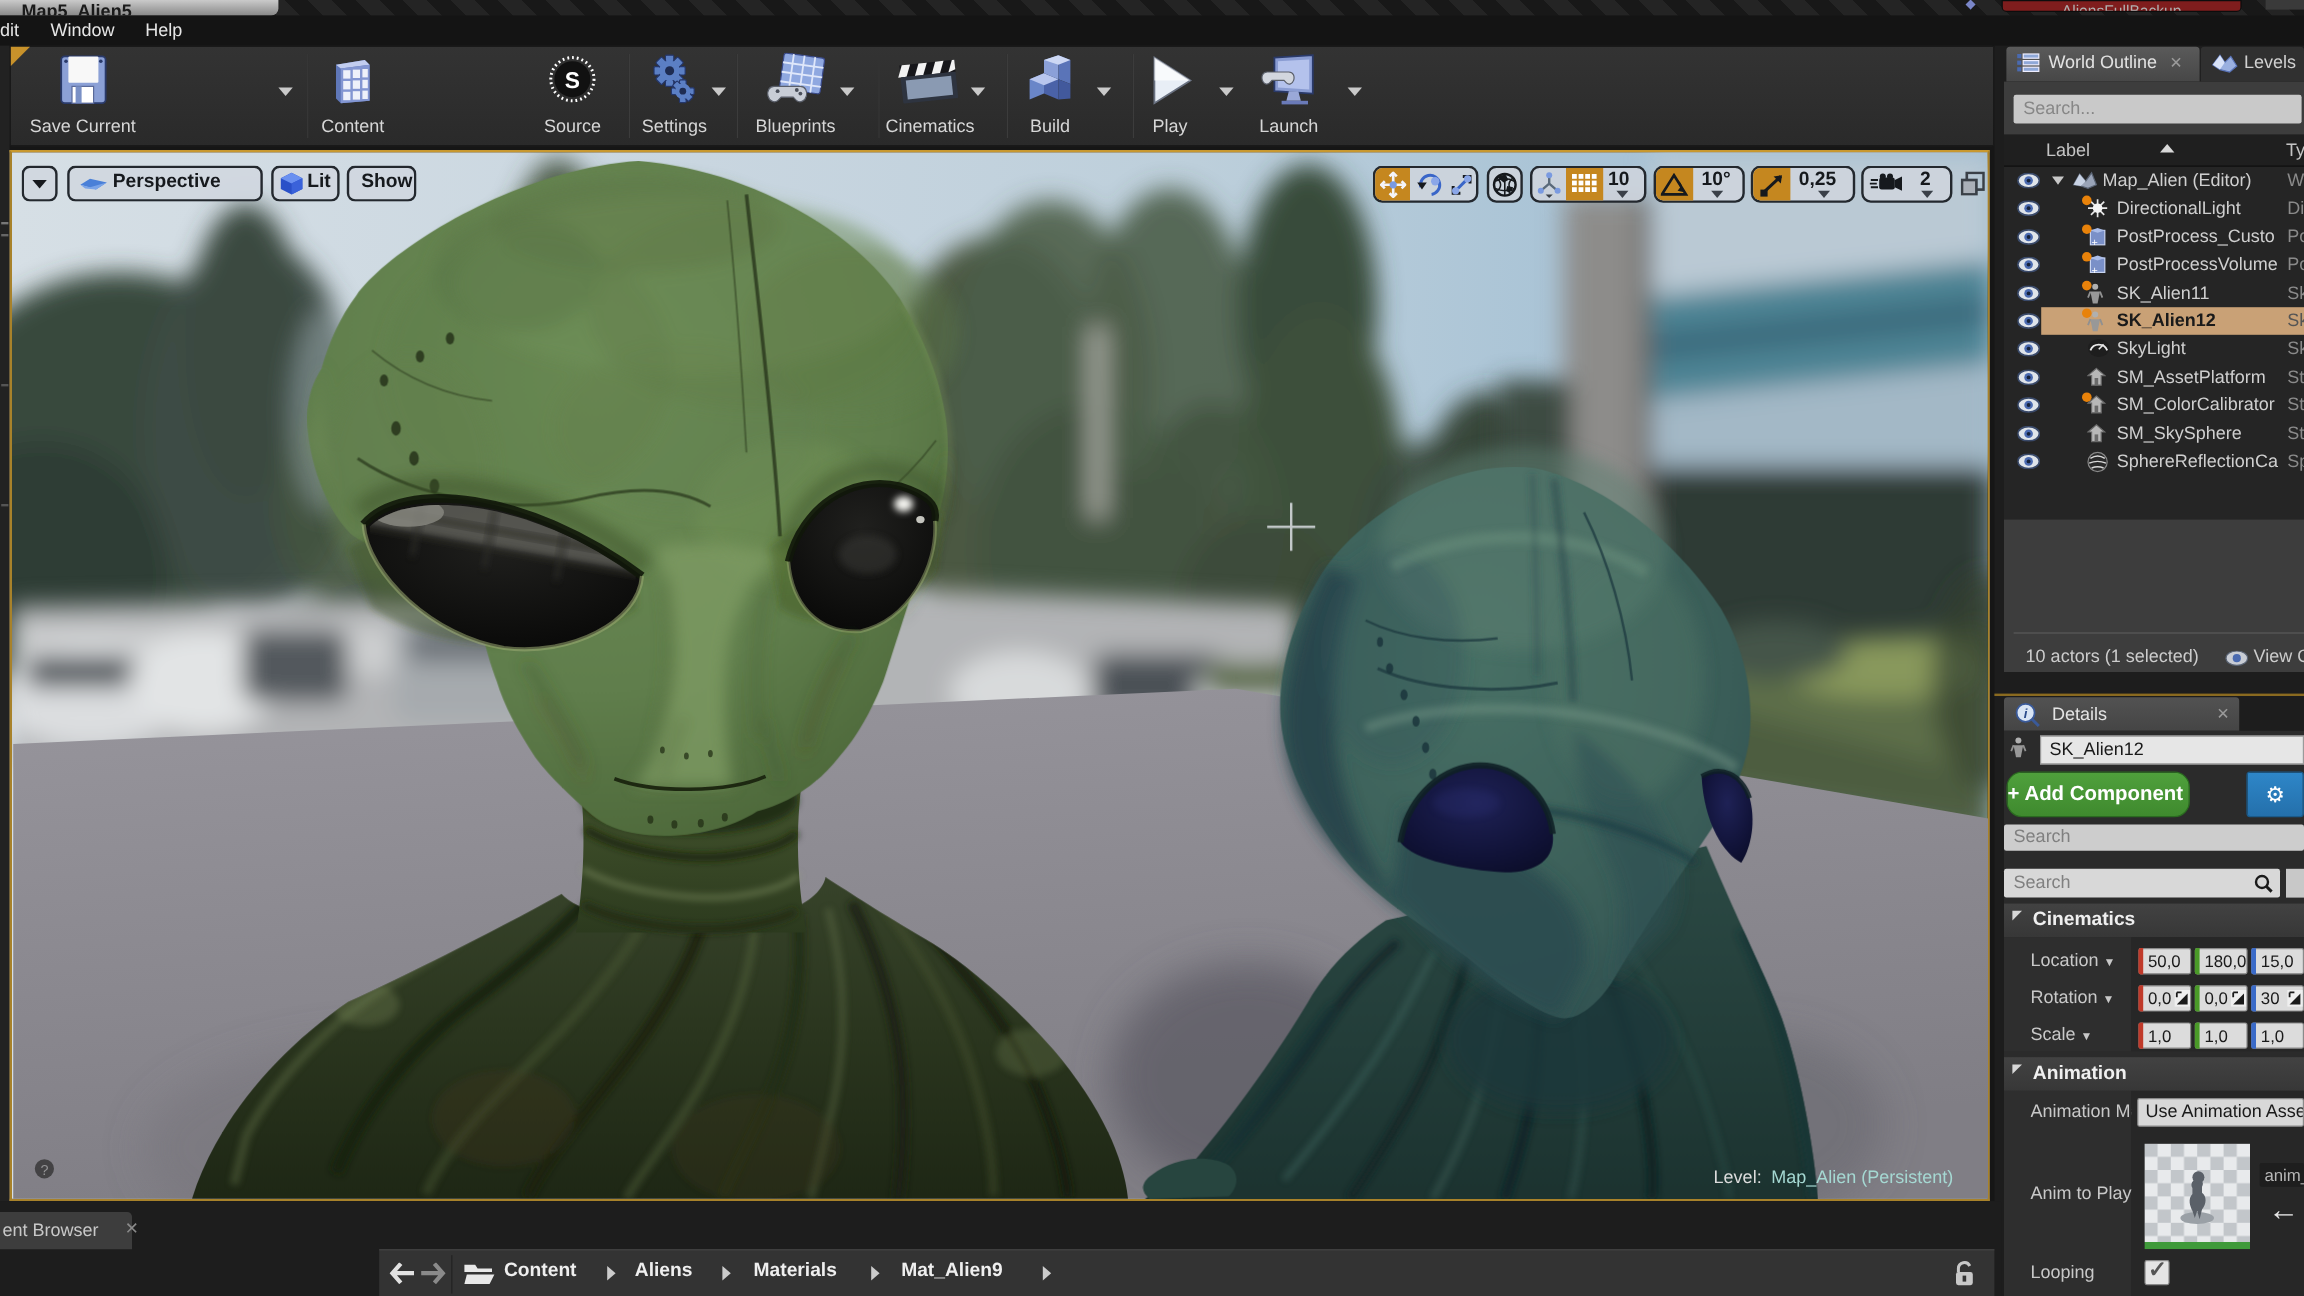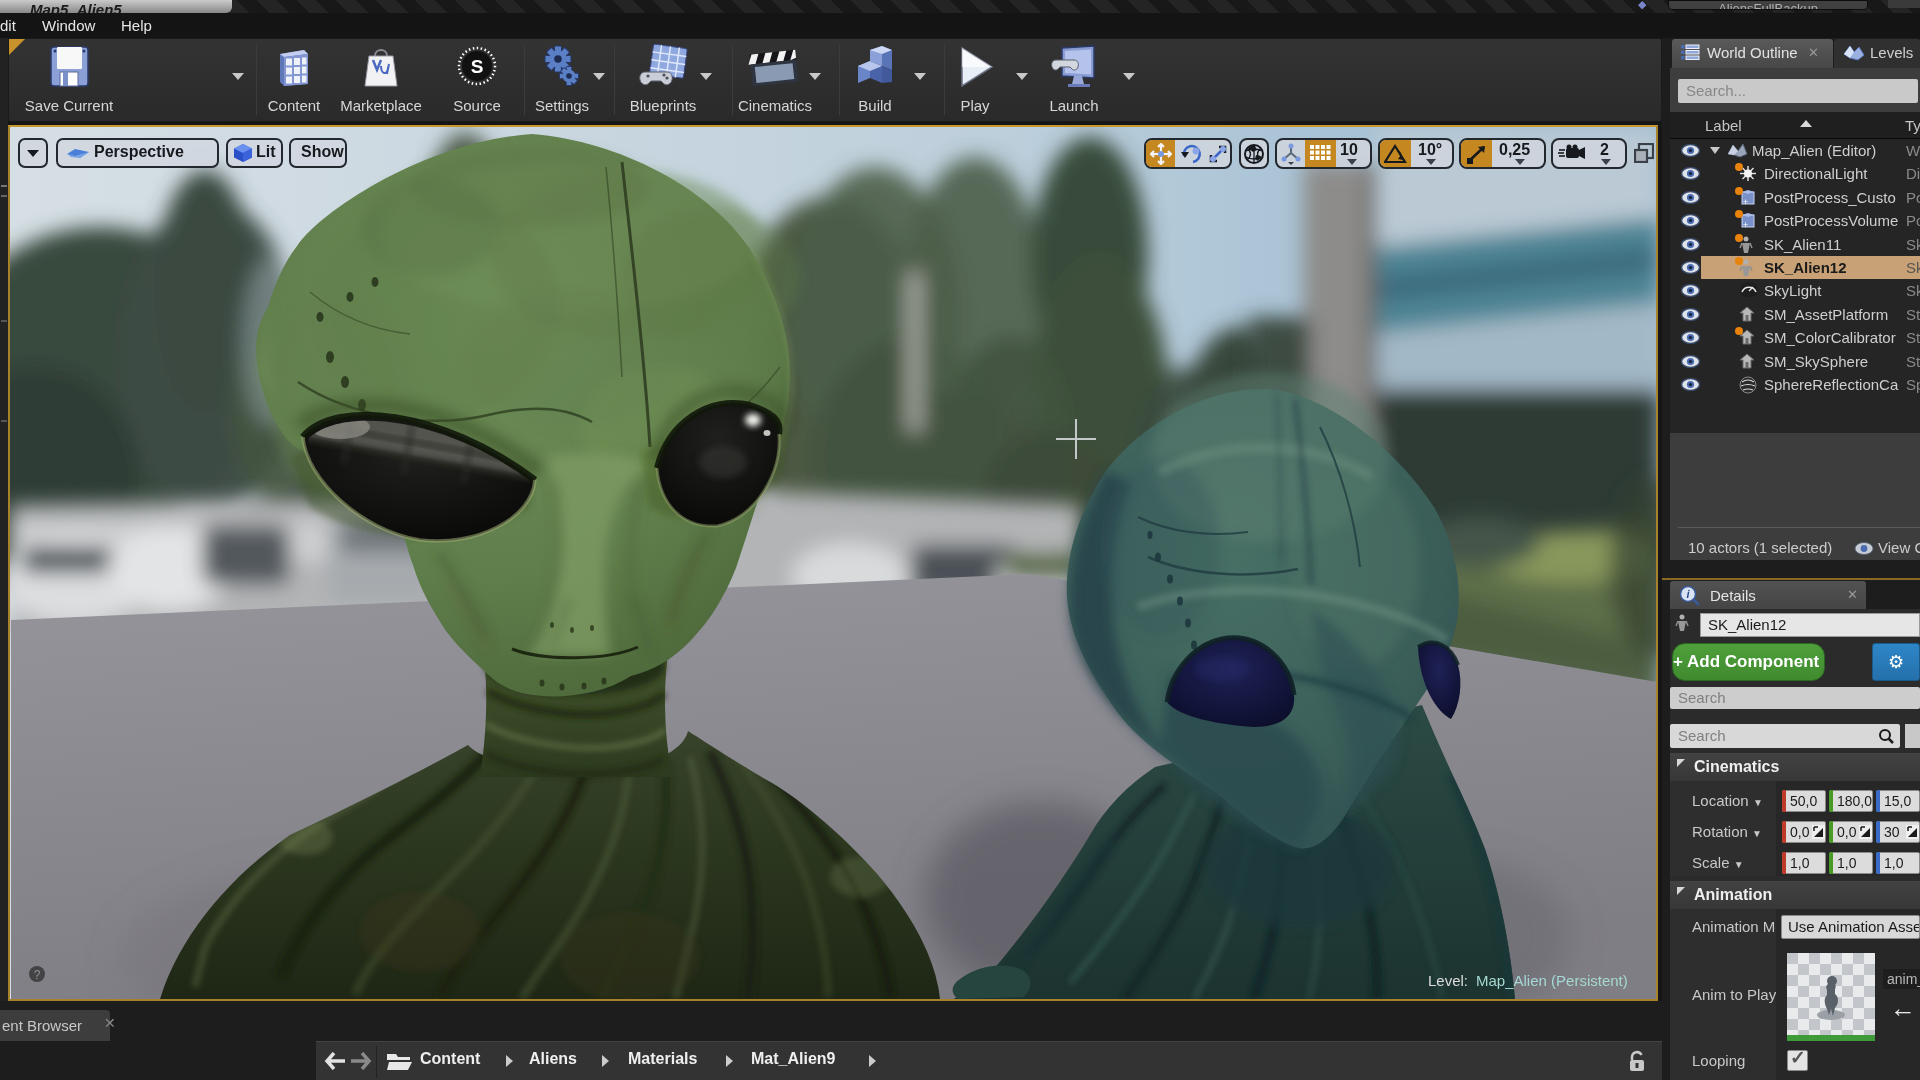--- a/index.html
+++ b/index.html
@@ -4,23 +4,23 @@
 <style>
 * { margin:0; padding:0; box-sizing:border-box; }
 html,body { width:1920px; height:1080px; overflow:hidden; background:#161616; font-family:"Liberation Sans",sans-serif; }
 .abs { position:absolute; }
 #root { position:relative; width:1920px; height:1080px; }
 
 #titlebar { left:0; top:0; width:1920px; height:13px; background:#1c1c1c; }
 #stripes { left:230px; top:0; width:1690px; height:13px;
   background:repeating-linear-gradient(45deg,#242424 0 14px,#181818 14px 28px); }
 #doctab { left:0; top:0; width:232px; height:13px; background:linear-gradient(#cacaca,#888888);
-  border-radius:0 0 6px 0; color:#1a1a1a; font-size:15px; font-weight:bold; font-style:italic;
-  padding-left:30px; line-height:20px; overflow:hidden; }
-#backupbtn { left:1668px; top:0; width:200px; height:10px; background:#404040; border:1px solid #0d0d0d;
+  border-radius:0 0 6px 0; color:#1a1a1a; font-size:15px; font-weight:bold; 
+  padding-left:18px; line-height:20px; overflow:hidden; }
+#backupbtn { left:1668px; top:0; width:200px; height:10px; background:#7f1d1d; border:1px solid #0d0d0d;
   border-radius:0 0 4px 4px; color:#b0b0b0; font-size:13px; text-align:center; line-height:16px; overflow:hidden;}
 #srcicon { left:1638px; top:0px; width:14px; height:9px; color:#7a86c8; font-size:11px; line-height:9px;}
 #winbtns { left:1888px; top:0; width:32px; height:8px; background:#3a3a3a; }
 
 #menubar { left:0; top:13px; width:1920px; height:27px; background:#141414; color:#e6e6e6; font-size:15px; }
 #menubar span { position:absolute; top:4px; }
 
 #toolbar { left:8px; top:38px; width:1654px; height:84px; background:linear-gradient(#333333,#2a2a2a);
   border:1px solid #1a1a1a; border-radius:2px; }
 #tbcorner { left:0px; top:0px; width:0; height:0; border-top:16px solid #c8922b; border-right:16px solid transparent; }
@@ -89,29 +89,20 @@
             <rect x="32" y="13.5" width="4.5" height="7"></rect>
           <rect x="16" y="23.5" width="6" height="7"></rect>
             <rect x="24" y="23" width="6" height="7"></rect>
             <rect x="32" y="22.5" width="4.5" height="7"></rect>
           <rect x="16" y="32.5" width="6" height="7"></rect>
             <rect x="24" y="32" width="6" height="7"></rect>
             <rect x="32" y="31.5" width="4.5" height="7"></rect>
         </g>
       </svg>
       <div class="lbl">Content</div>
-    </div>
-    <div class="tbtn" style="left:320px;width:104px">
-      <svg width="44" height="46" viewBox="0 0 44 46">
-        <path d="M10 12 L34 12 L38 42 L6 42 Z" fill="#f2f2f4" stroke="#9a9aa2" stroke-width="1"></path>
-        <path d="M16 12 C16 4 28 4 28 12" fill="none" stroke="#8a8a94" stroke-width="2"></path>
-        <path d="M14 16 L18 26 L22 16" fill="none" stroke="#4a6ac2" stroke-width="2.5"></path>
-        <path d="M22 22 C22 30 28 32 29 24 L30 20 L28 30" fill="none" stroke="#4a6ac2" stroke-width="2"></path>
-      </svg>
-      <div class="lbl">Marketplace</div>
     </div>
     <div class="tbtn" style="left:430px;width:76px">
       <svg width="46" height="46" viewBox="0 0 46 46">
         <circle cx="23" cy="22" r="15" fill="#111111"></circle>
         <circle cx="23" cy="22" r="18" fill="none" stroke="#ffffff" stroke-width="2.5" stroke-dasharray="1.5 2.5"></circle>
         <text x="23" y="29" font-size="19" font-weight="bold" fill="#ffffff" text-anchor="middle" font-family="Liberation Sans">S</text>
       </svg>
       <div class="lbl">Source</div>
     </div>
     <div class="tbsep" style="left:515px"></div>

